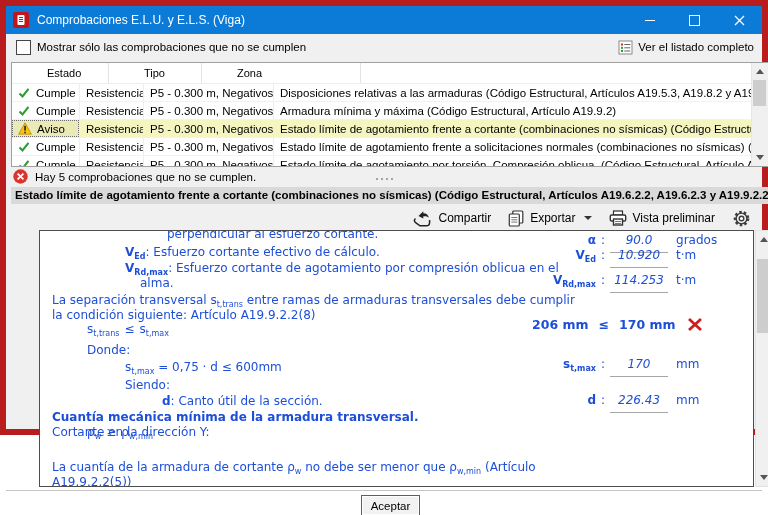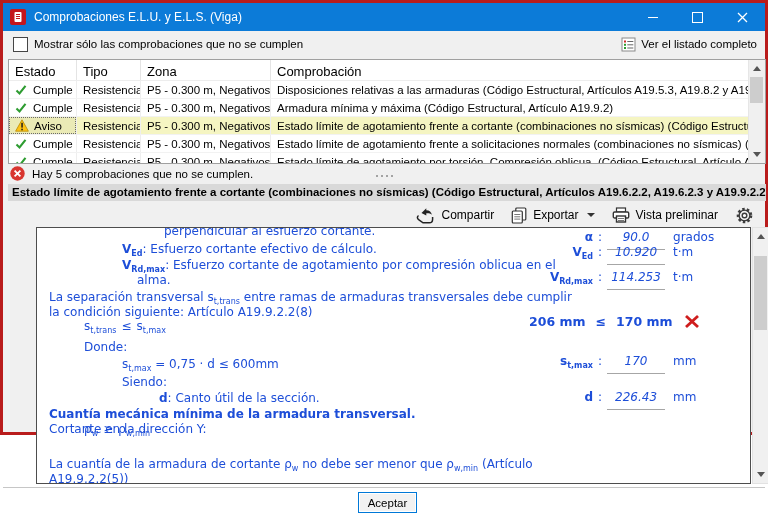--- a/index.html
+++ b/index.html
@@ -1,36 +1,36 @@
 <!DOCTYPE html>
 <html><head>
 <meta charset="utf-8">
 <style>
   html,body{margin:0;padding:0;width:768px;height:515px;overflow:hidden;background:#fff;
             font-family:"Liberation Sans",sans-serif;-webkit-font-smoothing:antialiased;}
   .window{position:absolute;top:0;left:0;width:768px;height:435px;background:#f0f0f0;
-          border:3px solid #b91c1c;box-sizing:border-box;}
+          border:6px solid #b91c1c;box-sizing:border-box;}
   
   .titlebar{position:absolute;top:0;left:0;right:0;height:28px;background:#0c7bd8;
             display:flex;align-items:center;}
   .app-icon{width:16px;height:16px;margin-left:7px;flex:0 0 auto;}
   .wtitle{color:#fff;font-size:12px;margin-left:8px;white-space:nowrap;}
   .win-btns{margin-left:auto;display:flex;height:100%;}
   .win-btn{width:45px;height:100%;display:flex;align-items:center;justify-content:center;}
   .glyph-min{width:10px;height:1px;background:#fff;}
   .glyph-max{width:9px;height:9px;border:1px solid #fff;}
   
   .topbar{position:absolute;top:32px;left:10px;right:8px;height:18px;display:flex;align-items:center;font-size:11.5px;color:#000;}
   .checkbox{width:13px;height:13px;background:#fff;border:1px solid #454545;margin-right:6px;flex:0 0 auto;}
   .view-list{margin-left:auto;display:flex;align-items:center;gap:5px;cursor:default;}
   
   .table{position:absolute;left:5px;top:56px;width:758px;height:105px;background:#fff;
          border:1px solid #a0a0a0;box-sizing:border-box;overflow:hidden;}
   .thead{display:flex;height:20px;border-bottom:1px solid #ededed;}
-  .th{font-size:13px;color:#000;padding:4px 0 0 6px;border-right:1px solid #e4e4e4;box-sizing:border-box;white-space:nowrap;overflow:hidden;}
+  .th{font-size:11px;color:#000;padding:4px 0 0 6px;border-right:1px solid #e4e4e4;box-sizing:border-box;white-space:nowrap;overflow:hidden;margin-left:29px;}
   .c-estado{width:68px;flex:0 0 auto;}
   .c-tipo{width:64px;flex:0 0 auto;}
   .c-zona{width:130px;flex:0 0 auto;}
   .c-comp{flex:1;border-right:none;padding-right:20px;}
   .tr{display:flex;height:17px;font-size:11.5px;border-bottom:1px solid #f2f2f2;}
   .td{box-sizing:border-box;white-space:nowrap;overflow:hidden;border-right:1px solid #eeeeee;height:100%;display:flex;align-items:center;padding-left:6px;}
   .td.c-estado{padding-left:0;}
   .td.c-comp{border-right:none;}
   .tr.warn{background:#f5f5c2;}
   .cellwrap{display:flex;align-items:center;width:100%;height:100%;padding-left:3px;box-sizing:border-box;}
@@ -121,21 +121,20 @@
       </svg>
       <span>Ver el listado completo</span>
     </div>
   </div>
 
   <div class="table">
     <div class="thead">
       <div class="th c-estado">Estado</div>
       <div class="th c-tipo">Tipo</div>
       <div class="th c-zona">Zona</div>
-      <div class="th c-comp">Comprobación</div>
     </div>
 
     <div class="tr">
       <div class="td c-estado">
           <span class="cellwrap">
         <span class="sicon">
               <svg width="12" height="12" viewBox="0 0 12 12">
                 <path d="M1.5 6.5 L4.5 9.5 L10.5 1.8" stroke="#2e9c31" stroke-width="2.1" fill="none"></path>
               </svg>
             </span>

